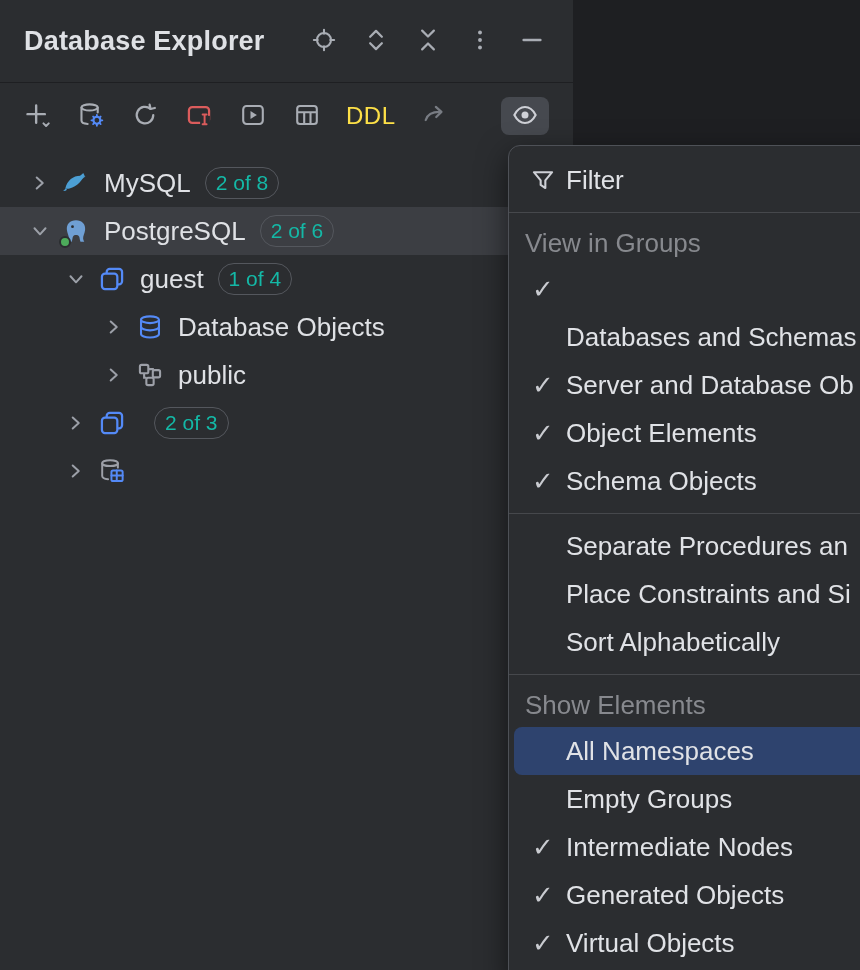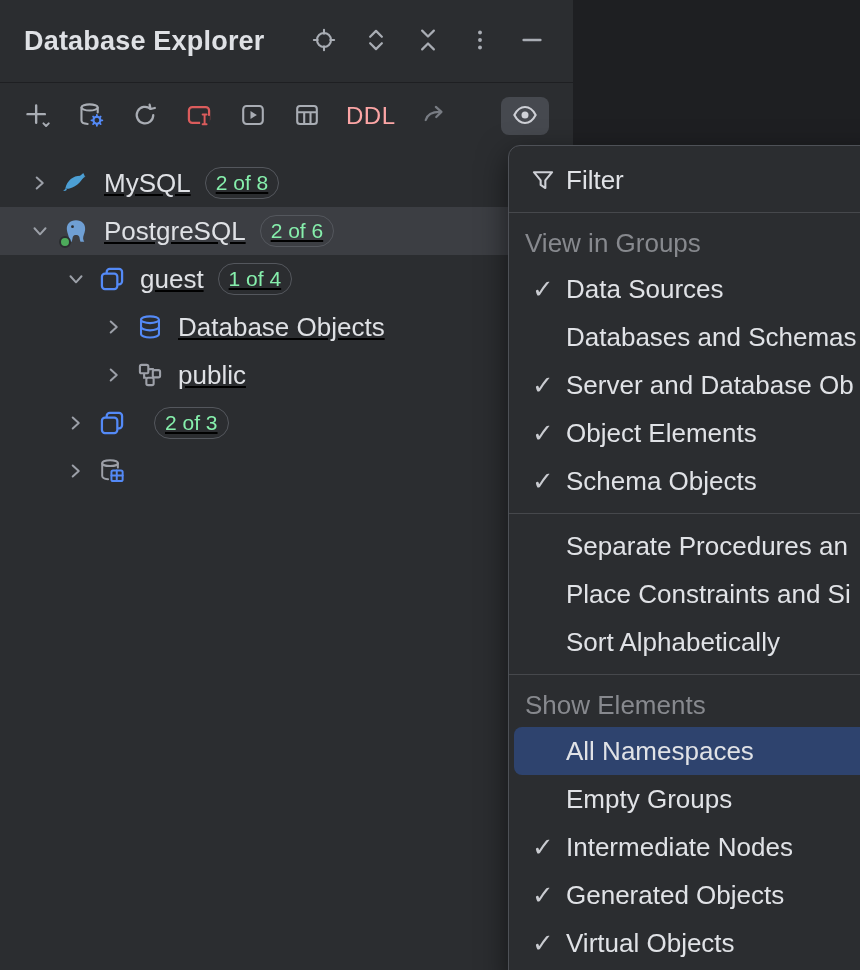--- a/index.html
+++ b/index.html
@@ -11,37 +11,37 @@
 
   .titlebar { height:83px; display:flex; align-items:center; padding:0 26px 0 24px; border-bottom:1px solid #1e1f22; }
   .title { color:#dfe1e5; font-size:27px; font-weight:bold; letter-spacing:.2px; }
   .titlebar-actions { margin-left:auto; display:flex; align-items:center; gap:22px; }
   .icon-btn { width:30px; height:30px; display:flex; align-items:center; justify-content:center; color:#a9adb4; background:none; border:none; cursor:pointer; }
   .icon-btn svg { width:26px; height:26px; }
 
   .toolbar { height:66px; display:flex; align-items:center; padding:0 24px 0 22px; gap:24px; }
   .tool-icon { width:30px; height:30px; display:flex; align-items:center; justify-content:center; color:#a9adb4; background:none; border:none; cursor:pointer; }
   .tool-icon svg { width:28px; height:28px; }
-  .ddl { color:#fca5a5; font-size:24px; letter-spacing:.5px; background:none; border:none; cursor:pointer; font-family:"Liberation Sans", sans-serif; }
+  .ddl { color:#fde047; font-size:24px; letter-spacing:.5px; background:none; border:none; cursor:pointer; font-family:"Liberation Sans", sans-serif; }
   .eye-btn { margin-left:auto; width:48px; height:38px; border-radius:8px; background:#46494f; display:flex; align-items:center; justify-content:center; color:#ced0d6; border:none; cursor:pointer; }
   .eye-btn svg { width:28px; height:28px; }
 
   
-  .tree { padding-top:10px;text-decoration:underline; }
+  .tree { padding-top:10px; }
   .row { height:48px; display:flex; align-items:center; color:#dfe1e5; font-size:26px; cursor:pointer; }
   .row.selected { background:#3c3e43; }
   .row.lvl0 { padding-left:28px; }
   .row.lvl1 { padding-left:64px; }
   .row.lvl2 { padding-left:102px; }
   .chev { width:24px; height:24px; display:inline-flex; align-items:center; justify-content:center; color:#9ca0a8; margin-right:10px; flex:none; }
   .chev svg { width:22px; height:22px; }
   .node-icon { position:relative; width:28px; height:28px; margin-right:14px; flex:none; display:inline-flex; }
   .node-icon svg { width:28px; height:28px; }
   .status-dot { position:absolute; left:-3px; bottom:-3px; width:12px; height:12px; border-radius:50%; background:#4dab5b; border:2px solid #2b2d30; }
-  .badge { margin-left:14px; color:#86efac; font-size:21px; border:1px solid #54575d; border-radius:16px; padding:2px 10px 3px; line-height:1.2; }
+  .badge { margin-left:14px; color:#14b8a6; font-size:21px; border:1px solid #54575d; border-radius:16px; padding:2px 10px 3px; line-height:1.2; }
 
   
   .popup { position:absolute; left:508px; top:145px; width:380px; background:#2b2d30; border:1px solid #4e5157; border-radius:12px; box-shadow:0 10px 30px rgba(0,0,0,.55); padding:10px 0 14px; z-index:5; }
   .menu-item { position:relative; height:48px; display:flex; align-items:center; padding-left:57px; color:#e0e2e6; font-size:26px; white-space:nowrap; overflow:hidden; cursor:pointer; }
   .menu-item.selected { background:#2e436e; margin-left:5px; padding-left:52px; border-radius:8px; }
   .menu-header { height:44px; display:flex; align-items:center; padding-left:16px; color:#87898e; font-size:26px; cursor:default; }
   .menu-sep { height:1px; background:#46484c; margin:8px 0; }
   .check { position:absolute; left:20px; top:50%; transform:translateY(-50%); width:28px; height:28px; color:#c9cbd0; font-size:26px; display:flex; align-items:center; justify-content:center; }
   .funnel { position:absolute; left:20px; top:50%; transform:translateY(-50%); width:28px; height:28px; color:#ced0d6; display:flex; align-items:center; justify-content:center; }
   .funnel svg { width:26px; height:26px; }
@@ -273,21 +273,20 @@
         </span>
       <span>Filter</span>
     </div>
 
     <div class="menu-sep"></div>
 
     <div class="menu-header">View in Groups</div>
 
     <div class="menu-item">
       <span class="check">✓</span>
-      <span>Data Sources</span>
     </div>
     <div class="menu-item">
       <span>Databases and Schemas</span>
     </div>
     <div class="menu-item">
       <span class="check">✓</span>
       <span>Server and Database Ob</span>
     </div>
     <div class="menu-item">
       <span class="check">✓</span>

